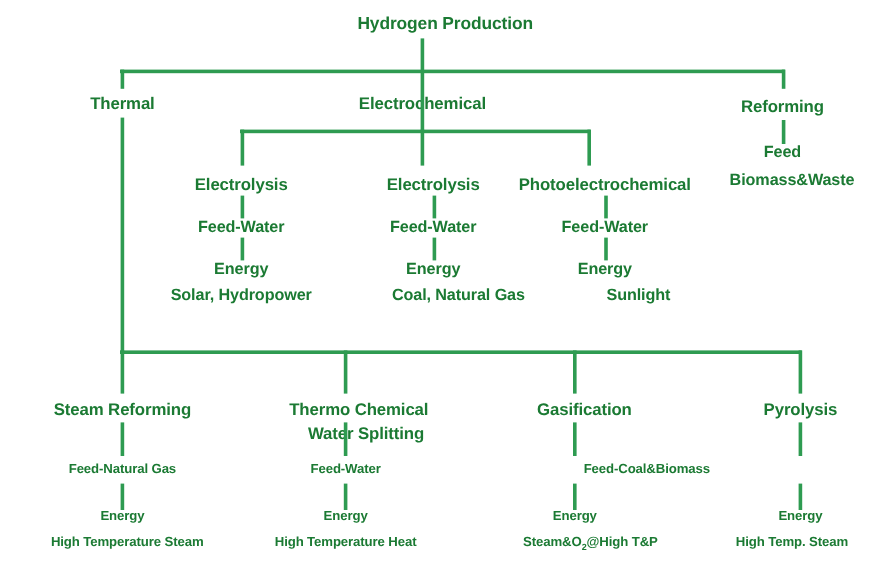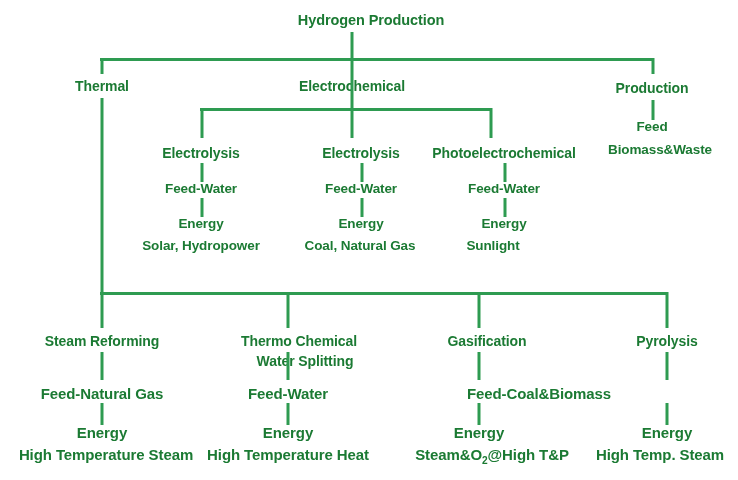--- a/index.html
+++ b/index.html
@@ -31,21 +31,21 @@
   .node .sub {
     font-size: 0.68em;
     vertical-align: sub;
     line-height: 0;
   }
   .lbl-root   { font-size: 14.5px; }
   .lbl-l1     { font-size: 14px; }
   .lbl-l2     { font-size: 14px; text-align: right; }
   .lbl-l3     { font-size: 13.5px; }
   .lbl-b1     { font-size: 14px; text-align: center; }
-  .lbl-b2     { font-size: 15px; }
+  .lbl-b2     { font-size: 11px; }
 
   .vline {
     position: absolute;
     width: 3px;
     background: #2E9B51;
     transform: translateX(-1.5px);
   }
   .hline {
     position: absolute;
     height: 3px;
@@ -62,21 +62,21 @@
   <div class="vline" style="left:352px; top:32px; height:28px;"></div>
 
   <div class="hline" style="left:100px; top:58px; width:554px;"></div>
   <div class="vline" style="left:101.5px; top:58px; height:16px;"></div>
   <div class="vline" style="left:652.5px; top:58px; height:16px;"></div>
 
   <div class="node lbl-l1" style="left:102px; top:78px;">Thermal</div>
 
   <div class="node lbl-l1" style="left:352px; top:78px;">Electrochemical</div>
 
-  <div class="node lbl-l1" style="left:652px; top:80px;">Production</div>
+  <div class="node lbl-l1" style="left:652px; top:80px;">Reforming</div>
 
   <div class="vline" style="left:102px; top:98px; height:196px;"></div>
 
   <div class="vline" style="left:352px; top:60px; height:50px;"></div>
   <div class="hline" style="left:200px; top:108px; width:292px;"></div>
   <div class="vline" style="left:201.5px; top:108px; height:30px;"></div>
   <div class="vline" style="left:352px; top:108px; height:30px;"></div>
   <div class="vline" style="left:490.5px; top:108px; height:30px;"></div>
 
   <div class="node lbl-l2" style="left:201px; top:145px;">Electrolysis</div>
@@ -84,28 +84,28 @@
   <div class="node lbl-l3" style="left:201px; top:181px;">Feed-Water</div>
   <div class="vline" style="left:201.5px; top:198px; height:19px;"></div>
   <div class="node lbl-l3" style="left:201px; top:216px;">Energy</div>
   <div class="node lbl-l3" style="left:201px; top:238px;">Solar, Hydropower</div>
 
   <div class="node lbl-l2" style="left:361px; top:145px;">Electrolysis</div>
   <div class="vline" style="left:361.5px; top:163px; height:19px;"></div>
   <div class="node lbl-l3" style="left:361px; top:181px;">Feed-Water</div>
   <div class="vline" style="left:361.5px; top:198px; height:19px;"></div>
   <div class="node lbl-l3" style="left:361px; top:216px;">Energy</div>
-  <div class="node lbl-l3" style="left:360px; top:238px;">Coal, Natural Gas</div>
+  <div class="node lbl-l3" style="left:382px; top:238px;">Coal, Natural Gas</div>
 
   <div class="node lbl-l2" style="left:504px; top:145px;">Photoelectrochemical</div>
   <div class="vline" style="left:504.5px; top:163px; height:19px;"></div>
   <div class="node lbl-l3" style="left:504px; top:181px;">Feed-Water</div>
   <div class="vline" style="left:504.5px; top:198px; height:19px;"></div>
   <div class="node lbl-l3" style="left:504px; top:216px;">Energy</div>
-  <div class="node lbl-l3" style="left:493px; top:238px;text-align:right;">Sunlight</div>
+  <div class="node lbl-l3" style="left:532px; top:238px;text-align:right;">Sunlight</div>
 
   <div class="vline" style="left:652.5px; top:100px; height:20px;"></div>
   <div class="node lbl-l3" style="left:652px; top:119px;">Feed</div>
   <div class="node lbl-l3" style="left:660px; top:142px;">Biomass&amp;Waste</div>
 
   <div class="hline" style="left:100px; top:292px; width:568px;"></div>
   <div class="vline" style="left:101.5px; top:292px; height:36px;"></div>
   <div class="vline" style="left:287.5px; top:292px; height:36px;"></div>
   <div class="vline" style="left:478.5px; top:292px; height:36px;"></div>
   <div class="vline" style="left:666.5px; top:292px; height:36px;"></div>

